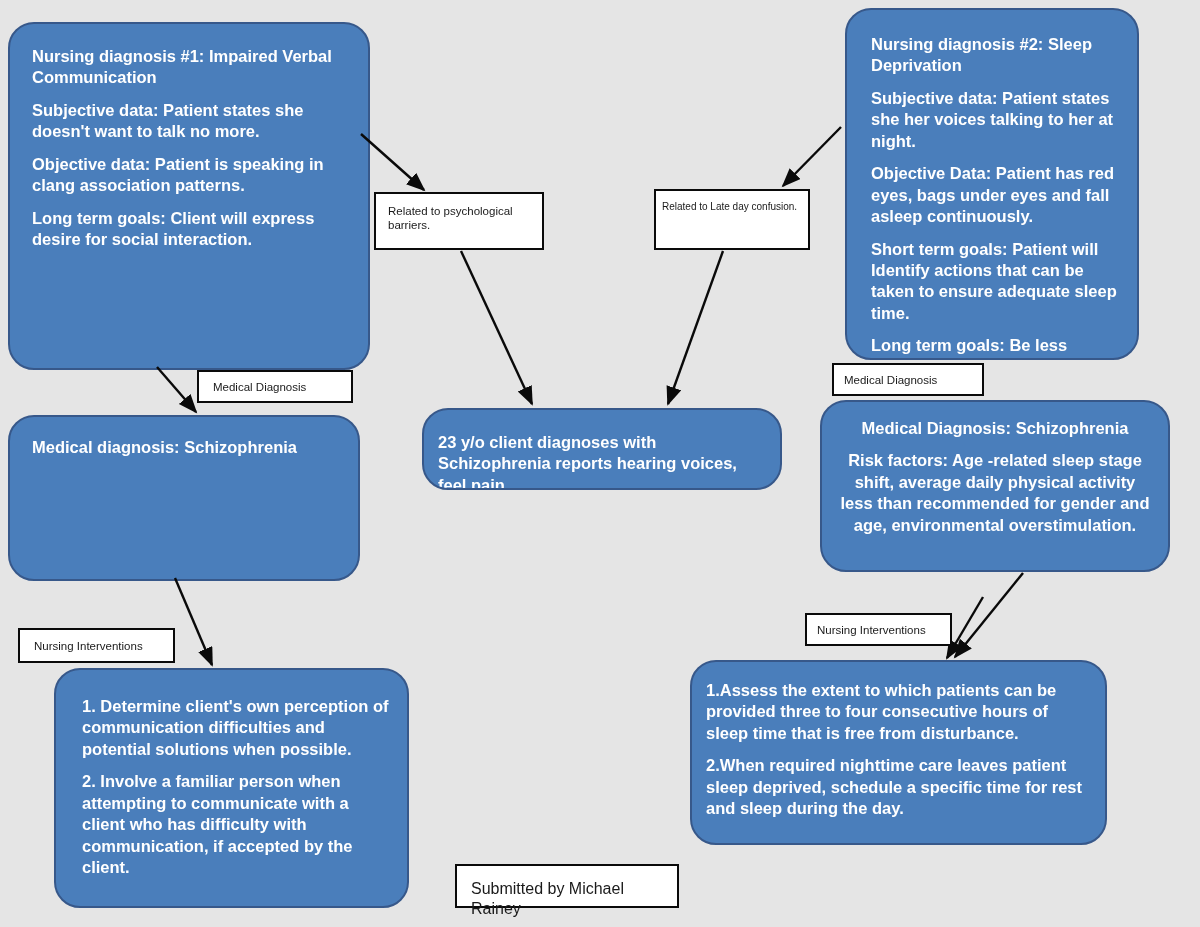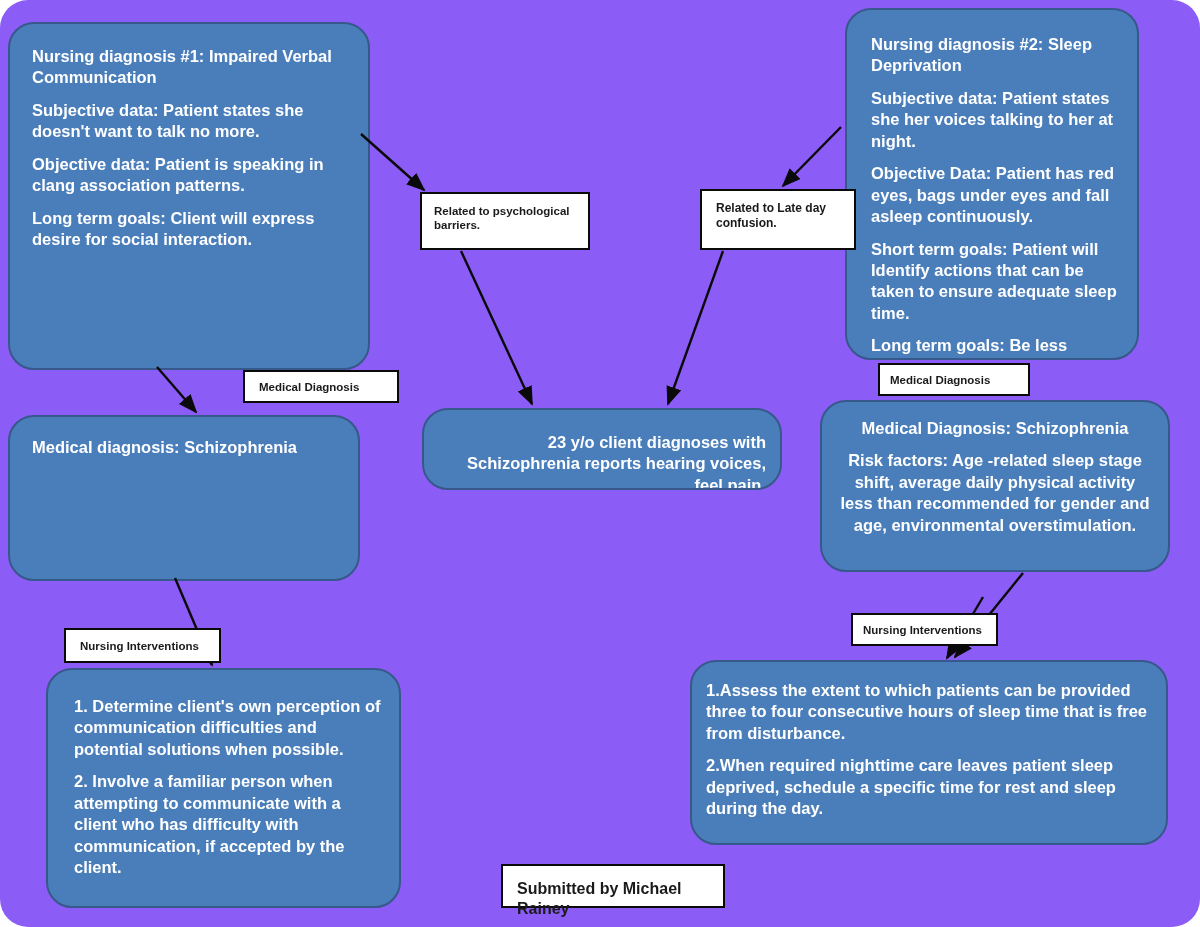--- a/index.html
+++ b/index.html
@@ -7,23 +7,22 @@
     padding: 0;
     background: #ffffff;
   }
   body {
     font-family: "Liberation Sans", sans-serif;
   }
   #canvas {
     position: relative;
     width: 1200px;
     height: 927px;
-    background: #8b5cf6;
+    background: #e5e5e5;
     overflow: hidden;
-    border-radius: 28px;
   }
   
   .node {
     position: absolute;
     box-sizing: border-box;
     background: #4a7ebb;
     border: 2px solid #37588a;
     border-radius: 26px;
     color: #ffffff;
     font-weight: bold;
@@ -38,48 +37,47 @@
 
   .node.center-text { text-align: center; }
 
   
   .labelbox {
     position: absolute;
     box-sizing: border-box;
     background: #ffffff;
     border: 2px solid #0a0a0a;
     color: #1a1a1a;
-    font-weight: bold;
+    font-weight: normal;
     line-height: 1.25;
     z-index: 6;
-    margin-left: 46px;
   }
   .labelbox p { margin: 0; }
 
   
   #arrows {
     position: absolute;
     left: 0; top: 0;
     width: 1200px;
     height: 927px;
     z-index: 5;
     pointer-events: none;
   }
 
   
   #node-dx1      { left: 8px;   top: 22px;  width: 362px; height: 348px; padding: 22px 18px 0 22px; font-size: 16.5px; }
   #node-dx2      { left: 845px; top: 8px;   width: 294px; height: 352px; padding: 24px 14px 0 24px; font-size: 16.5px; }
   #node-med-left { left: 8px;   top: 415px; width: 352px; height: 166px; padding: 20px 14px 0 22px; font-size: 16.5px; }
   #node-med-right{ left: 820px; top: 400px; width: 350px; height: 172px; padding: 16px 16px 0 16px; font-size: 16.5px; text-align: center; }
-  #node-center   { left: 422px; top: 408px; width: 360px; height: 82px; padding: 22px 14px 0 14px; font-size: 16.5px; text-align: right; }
-  #node-int-left { left: 46px;  top: 668px; width: 355px; height: 240px; padding: 26px 18px 0 26px; font-size: 16.5px; }
-  #node-int-right{ left: 690px; top: 660px; width: 478px; height: 185px; padding: 18px 14px 12px 14px; font-size: 16.5px; }
+  #node-center   { left: 422px; top: 408px; width: 360px; height: 82px; padding: 22px 14px 0 14px; font-size: 16.5px; text-align: left; }
+  #node-int-left { left: 54px;  top: 668px; width: 355px; height: 240px; padding: 26px 18px 0 26px; font-size: 16.5px; }
+  #node-int-right{ left: 690px; top: 660px; width: 417px; height: 185px; padding: 18px 14px 12px 14px; font-size: 16.5px; }
 
   #lbl-rel-1     { left: 374px; top: 192px; width: 170px; height: 58px;  padding: 10px 0 0 12px; font-size: 11.5px; }
-  #lbl-rel-2     { left: 654px; top: 189px; width: 156px; height: 61px;  padding: 10px 0 0 14px; font-size: 12px; }
+  #lbl-rel-2     { left: 654px; top: 189px; width: 156px; height: 61px;  padding: 10px 0 0 6px; font-size: 10px; }
   #lbl-med-left  { left: 197px; top: 370px; width: 156px; height: 33px;  padding: 8px 0 0 14px;  font-size: 11.5px; }
   #lbl-med-right { left: 832px; top: 363px; width: 152px; height: 33px;  padding: 8px 0 0 10px;  font-size: 11.5px; }
   #lbl-int-left  { left: 18px;  top: 628px; width: 157px; height: 35px;  padding: 9px 0 0 14px;  font-size: 11.5px; }
   #lbl-int-right { left: 805px; top: 613px; width: 147px; height: 33px;  padding: 8px 0 0 10px;  font-size: 11.5px; }
   #lbl-submitted { left: 455px; top: 864px; width: 224px; height: 44px;  padding: 13px 0 0 14px; font-size: 16px; }
 </style>
 </head>
 <body>
 
 <div id="canvas">

